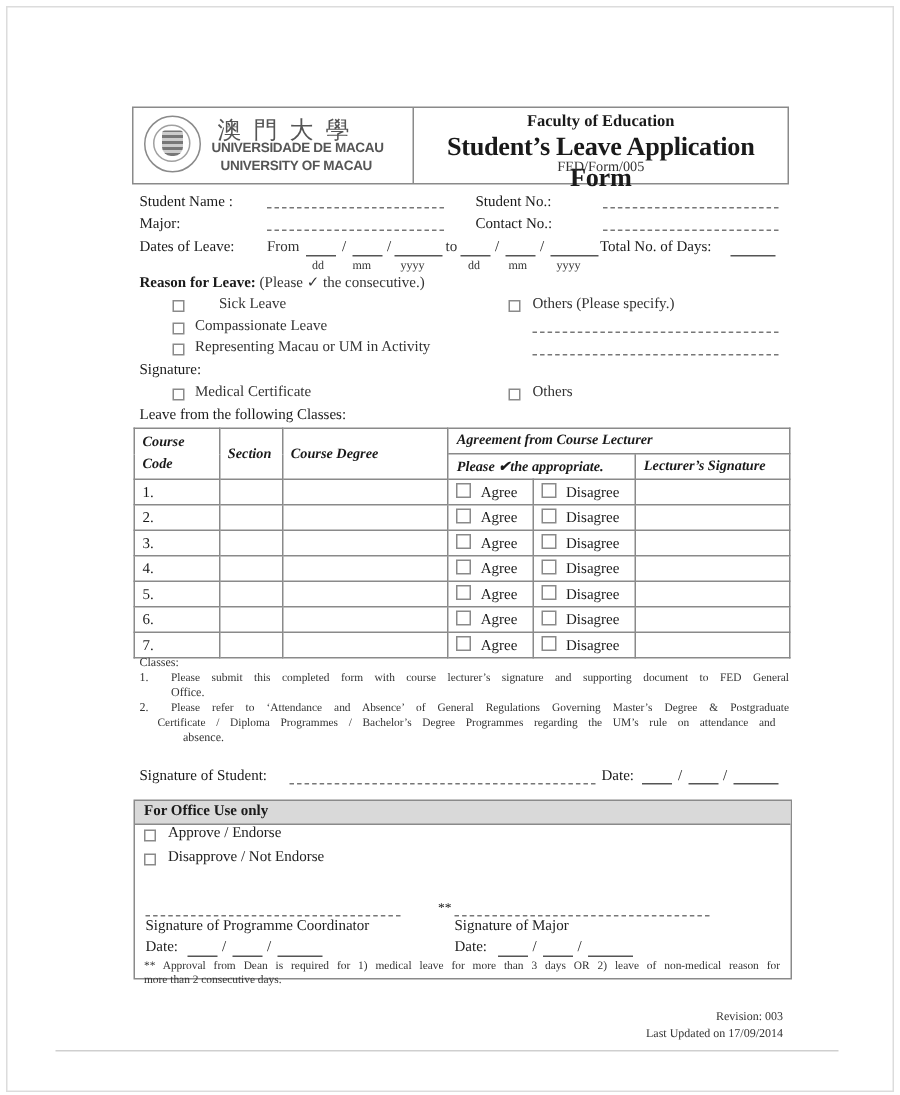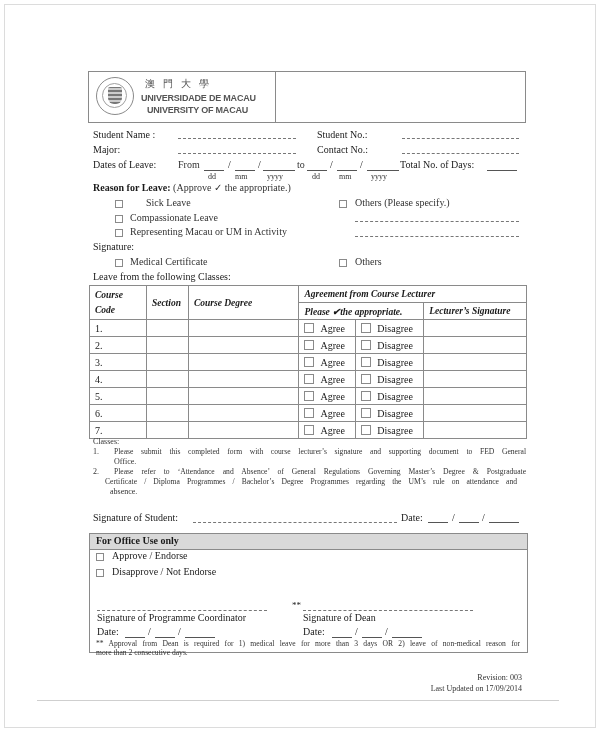--- a/index.html
+++ b/index.html
@@ -9,21 +9,21 @@
           border:1px solid #dcdcdc; background:#fff; }
   .abs { position:absolute; white-space:nowrap; }
 
   
   .hdr { position:absolute; left:88px; top:71px; width:436px; height:50px; border:1px solid #8a8a8a; }
   .hdr-left { position:absolute; left:0; top:0; width:186px; height:50px; border-right:1px solid #8a8a8a; }
   .seal { position:absolute; left:7px; top:5px; width:38px; height:38px; border-radius:50%;
           border:1.5px solid #8a8a8a; box-sizing:border-box; }
   .seal::before { content:""; position:absolute; left:5px; top:5px; width:25px; height:25px; border-radius:50%; border:1px solid #a0a0a0; box-sizing:border-box; }
   .seal::after { content:""; position:absolute; left:11px; top:9px; width:14px; height:17px; background:repeating-linear-gradient(0deg,#777 0 2px,#ccc 2px 4px); border-radius:2px 2px 6px 6px; }
-  .uni-cn { position:absolute; left:56px; top:5px; font-family:Liberation Serif, serif; font-size:10px; letter-spacing:8px; color:#555; }
+  .uni-cn { position:absolute; left:56px; top:5px; font-family:Liberation Serif, serif; font-size:16px; letter-spacing:8px; color:#555; }
   .uni-pt { position:absolute; left:52px; top:21px; font-family:"Liberation Sans", sans-serif; font-weight:bold; font-size:9px; color:#555; letter-spacing:-0.2px; }
   .uni-en { position:absolute; left:58px; top:33px; font-family:"Liberation Sans", sans-serif; font-weight:bold; font-size:9px; color:#555; letter-spacing:-0.2px; }
   .hdr-right { position:absolute; left:187px; top:0; width:249px; height:50px; text-align:center; }
   .faculty { position:absolute; left:0; right:0; top:3px; font-size:11px; font-weight:bold; }
   .title { position:absolute; left:0; right:0; top:15px; font-size:17.5px; font-weight:bold; letter-spacing:-0.2px; }
   .formno { position:absolute; left:0; right:0; top:35px; font-size:9.5px; color:#333; }
 
   .lbl { font-size:10px; font-weight:normal; }
   .txt { font-size:10px; }
   .small { font-size:8px; color:#333; }
@@ -53,20 +53,25 @@
 <body>
 
 <div class="page"></div>
 
 <div class="hdr">
   <div class="hdr-left">
     <div class="seal"></div>
     <div class="uni-cn">澳門大學</div>
     <div class="uni-pt">UNIVERSIDADE DE MACAU</div>
     <div class="uni-en">UNIVERSITY OF MACAU</div>
+  </div>
+  <div class="hdr-right">
+    <div class="faculty">Faculty of Education</div>
+    <div class="title">Student’s Leave Application Form</div>
+    <div class="formno">FED/Form/005</div>
   </div>
 </div>
 
 <div class="abs lbl" style="left:93px;top:129px;">Student Name :</div>
 <div class="abs dash" style="left:178px;top:138px;width:118px;"></div>
 <div class="abs lbl" style="left:317px;top:129px;">Student No.:</div>
 <div class="abs dash" style="left:402px;top:138px;width:117px;"></div>
 
 <div class="abs lbl" style="left:93px;top:144px;">Major:</div>
 <div class="abs dash" style="left:178px;top:153px;width:118px;"></div>
@@ -91,21 +96,21 @@
 
 <div class="abs small" style="left:208px;top:172px;">dd</div>
 <div class="abs small" style="left:235px;top:172px;">mm</div>
 <div class="abs small" style="left:267px;top:172px;">yyyy</div>
 <div class="abs small" style="left:312px;top:172px;">dd</div>
 <div class="abs small" style="left:339px;top:172px;">mm</div>
 <div class="abs small" style="left:371px;top:172px;">yyyy</div>
 
 <div class="abs" style="left:93px;top:182px;font-size:10px;">
   <b>Reason for Leave:</b>
-  <span style="color:#333;">(Approve ✓ the appropriate.)</span>
+  <span style="color:#333;">(Please ✓ the consecutive.)</span>
 </div>
 <div class="cb" style="left:115px;top:200px;"></div>
 <div class="abs txt" style="left:130px;top:197px;color:#333;margin-left:16px;">Sick Leave</div>
 <div class="cb" style="left:115px;top:215px;"></div>
 <div class="abs txt" style="left:130px;top:212px;color:#333;">Compassionate Leave</div>
 <div class="cb" style="left:115px;top:229px;"></div>
 <div class="abs txt" style="left:130px;top:226px;color:#333;">Representing Macau or UM in Activity</div>
 
 <div class="cb" style="left:339px;top:200px;"></div>
 <div class="abs txt" style="left:355px;top:197px;color:#333;">Others (Please specify.)</div>
@@ -199,21 +204,21 @@
 </tbody>
   </table>
 
 <div class="remark" style="top:437px;">Classes:</div>
 <div class="remark" style="top:447px;">1.</div>
 <div class="remark" style="left:114px;top:447px;width:412px;text-align:justify;text-align-last:justify;font-size:7.6px;">Please submit this completed form with course lecturer’s signature and supporting document to FED General</div>
 <div class="remark" style="left:114px;top:457px;">Office.</div>
 <div class="remark" style="top:467px;">2.</div>
 <div class="remark" style="left:114px;top:467px;width:412px;text-align:justify;text-align-last:justify;font-size:7.6px;">Please refer to ‘Attendance and Absence’ of General Regulations Governing Master’s Degree &amp; Postgraduate</div>
 <div class="remark" style="left:105px;top:477px;width:412px;text-align:justify;text-align-last:justify;font-size:7.6px;">Certificate / Diploma Programmes / Bachelor’s Degree Programmes regarding the UM’s rule on attendance and</div>
-<div class="remark" style="left:110px;top:487px;">absence.</div>
+<div class="remark" style="left:122px;top:487px;">absence.</div>
 
 <div class="abs lbl" style="left:93px;top:512px;">Signature of Student:</div>
 <div class="abs dash" style="left:193px;top:522px;width:204px;"></div>
 <div class="abs lbl" style="left:401px;top:512px;">Date:</div>
 <div class="abs uline" style="left:428px;top:522px;width:20px;"></div>
 <div class="abs txt" style="left:452px;top:512px;">/</div>
 <div class="abs uline" style="left:459px;top:522px;width:20px;"></div>
 <div class="abs txt" style="left:482px;top:512px;">/</div>
 <div class="abs uline" style="left:489px;top:522px;width:30px;"></div>
 
@@ -223,21 +228,21 @@
   </div>
   <div class="cb" style="left:6px;top:19px;"></div>
   <div class="otxt" style="left:22px;top:16px;">Approve / Endorse</div>
   <div class="cb" style="left:6px;top:35px;"></div>
   <div class="otxt" style="left:22px;top:32px;">Disapprove / Not Endorse</div>
 
   <div class="abs dash" style="left:7px;top:76px;width:170px;"></div>
   <div class="otxt" style="left:202px;top:66px;font-size:9px;">**</div>
   <div class="abs dash" style="left:213px;top:76px;width:170px;"></div>
   <div class="otxt" style="left:7px;top:78px;">Signature of Programme Coordinator</div>
-  <div class="otxt" style="left:213px;top:78px;">Signature of Dean</div>
+  <div class="otxt" style="left:213px;top:78px;">Signature of Major</div>
 
   <div class="otxt" style="left:7px;top:92px;">Date:</div>
   <div class="abs uline" style="left:35px;top:103px;width:20px;"></div>
   <div class="otxt" style="left:58px;top:92px;">/</div>
   <div class="abs uline" style="left:65px;top:103px;width:20px;"></div>
   <div class="otxt" style="left:88px;top:92px;">/</div>
   <div class="abs uline" style="left:95px;top:103px;width:30px;"></div>
 
   <div class="otxt" style="left:213px;top:92px;">Date:</div>
   <div class="abs uline" style="left:242px;top:103px;width:20px;"></div>

